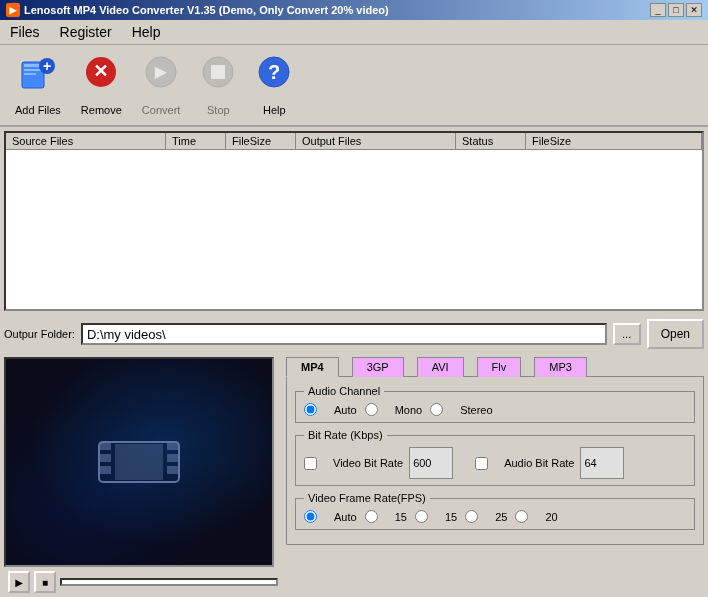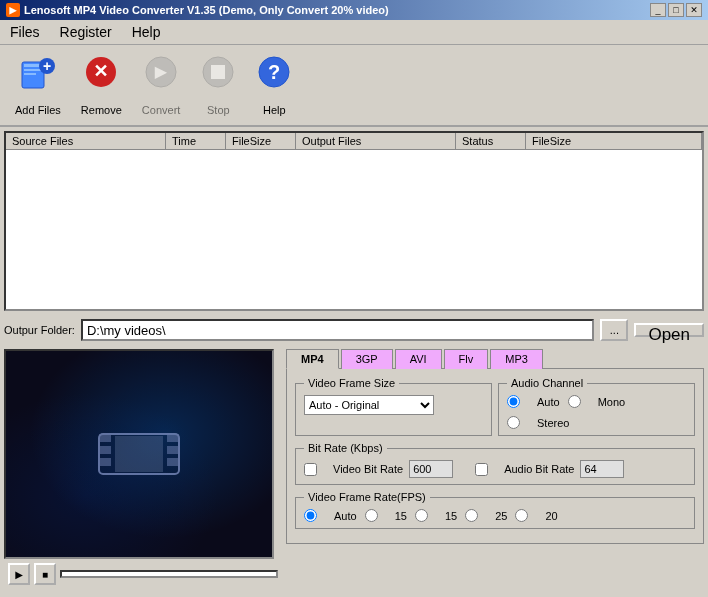--- a/index.html
+++ b/index.html
@@ -130,26 +130,26 @@
     }
     .browse-btn {
       width: 28px;
       height: 22px;
       background: #d4d0c8;
       border: 2px outset #fff;
       cursor: pointer;
       font-size: 11px;
     }
     .open-btn {
-      height: 14px;
+      height: 30px;
       padding: 0 12px;
       background: #d4d0c8;
       border: 2px outset #fff;
       cursor: pointer;
-      font-size: 17px;
+      font-size: 12px;
     }
     .bottom-area {
       display: flex;
       gap: 4px;
       padding: 4px;
     }
     .preview-area {
       width: 270px;
       height: 210px;
       background: #0a0a1a;
@@ -188,21 +188,21 @@
       flex: 1;
       height: 8px;
       background: white;
       border: 2px inset #888;
     }
     .settings-area {
       flex: 1;
     }
     .tabs {
       display: flex;
-      gap: 0;
+      gap: 11px;
     }
     .tab {
       padding: 3px 14px;
       background: #f0abfc;
       border: 1px solid #888;
       border-bottom: none;
       cursor: pointer;
       font-size: 11px;
       margin-right: 2px;
     }
@@ -251,21 +251,21 @@
     .bitrate-row {
       display: flex;
       align-items: center;
       gap: 6px;
     }
     .bitrate-input {
       width: 44px;
       height: 18px;
       border: 1px solid #888;
       background: #e0e0e0;
-      padding: 1px 3px;
+      padding: 15px 3px;
       font-size: 11px;
       font-family: inherit;
     }
     .checkbox-label {
       display: flex;
       align-items: center;
       gap: 16px;
       font-size: 11px;
     }
     .two-col {
@@ -405,29 +405,20 @@
       <div class="tab active">MP4</div>
       <div class="tab">3GP</div>
       <div class="tab">AVI</div>
       <div class="tab">Flv</div>
       <div class="tab">MP3</div>
     </div>
 
     <div class="tab-content">
 
       <div class="two-col">
-        <fieldset class="fieldset">
-          <legend>Video Frame Size</legend>
-          <select class="select-dropdown">
-            <option>Auto - Original</option>
-            <option>320x240</option>
-            <option>640x480</option>
-            <option>1280x720</option>
-          </select>
-        </fieldset>
 
         <fieldset class="fieldset">
           <legend>Audio Channel</legend>
           <div class="radio-group">
             <label class="radio-label">
               <input type="radio" name="audio_ch" checked="" style="">
               <span>Auto</span>
             </label>
             <label class="radio-label">
               <input type="radio" name="audio_ch" style="">

